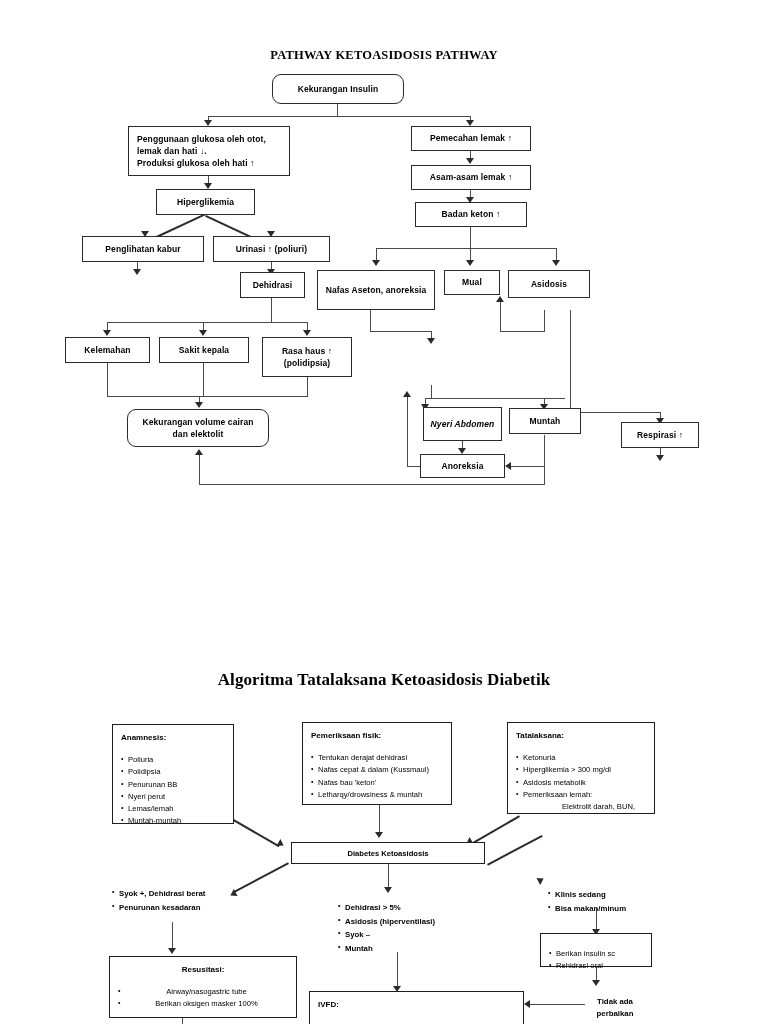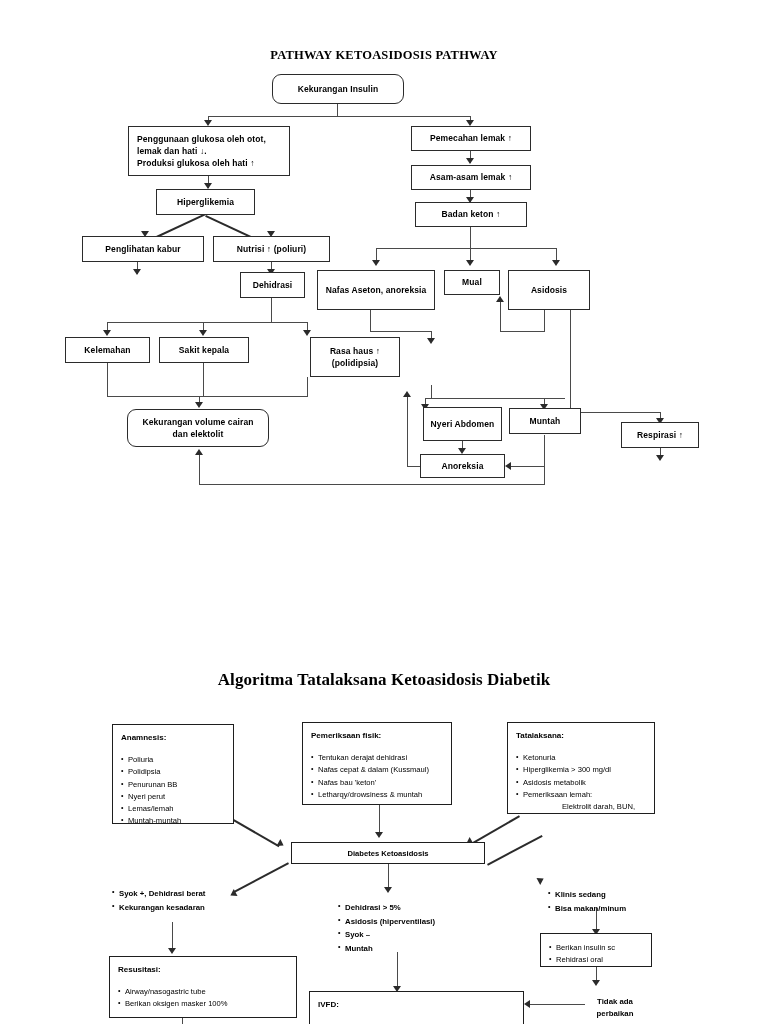--- a/index.html
+++ b/index.html
@@ -208,21 +208,21 @@
   <div class="diag" style="left:206px; top:215px; width:66px; transform:rotate(155deg);"></div>
   <div class="arw down" style="left:141px; top:231px;"></div>
   <div class="diag" style="left:206px; top:215px; width:72px; transform:rotate(25deg);"></div>
   <div class="arw down" style="left:267px; top:231px;"></div>
 
   <div class="node" style="left:82px; top:236px; width:122px; height:26px;">
     <span>Penglihatan kabur</span>
   </div>
 
   <div class="node" style="left:213px; top:236px; width:117px; height:26px;">
-    <span>Nutrisi ↑ (poliuri)</span>
+    <span>Urinasi ↑ (poliuri)</span>
   </div>
 
   <div class="ln lnv" style="left:137px; top:262px; height:12px;"></div>
   <div class="arw down" style="left:133px; top:269px;"></div>
 
 
   <div class="ln lnv" style="left:271px; top:262px; height:12px;"></div>
   <div class="arw down" style="left:267px; top:269px;"></div>
 
   <div class="node" style="left:240px; top:272px; width:65px; height:26px;">
@@ -239,21 +239,21 @@
   <div class="arw down" style="left:552px; top:260px;"></div>
 
   <div class="node" style="left:317px; top:270px; width:118px; height:40px;">
     <span>Nafas Aseton, anoreksia</span>
   </div>
 
   <div class="node" style="left:444px; top:270px; width:56px; height:25px;">
     <span>Mual</span>
   </div>
 
-  <div class="node" style="left:508px; top:270px; width:82px; height:40px;">
+  <div class="node" style="left:508px; top:270px; width:82px; height:28px;">
     <span>Asidosis</span>
   </div>
 
   <div class="ln lnh" style="left:107px; top:322px; width:200px;"></div>
   <div class="ln lnv" style="left:107px; top:322px; height:12px;"></div>
   <div class="arw down" style="left:103px; top:330px;"></div>
   <div class="ln lnv" style="left:203px; top:322px; height:12px;"></div>
   <div class="arw down" style="left:199px; top:330px;"></div>
   <div class="ln lnv" style="left:307px; top:322px; height:12px;"></div>
   <div class="arw down" style="left:303px; top:330px;"></div>
@@ -261,21 +261,21 @@
   <div class="ln lnv" style="left:271px; top:298px; height:24px;"></div>
 
   <div class="node" style="left:65px; top:337px; width:85px; height:26px;">
     <span>Kelemahan</span>
   </div>
 
   <div class="node" style="left:159px; top:337px; width:90px; height:26px;">
     <span>Sakit kepala</span>
   </div>
 
-  <div class="node" style="left:262px; top:337px; width:90px; height:40px; flex-direction:column;margin-left:48px;">
+  <div class="node" style="left:262px; top:337px; width:90px; height:40px; flex-direction:column;">
     <span>Rasa haus ↑</span>
     <span>(polidipsia)</span>
   </div>
 
   <div class="ln lnv" style="left:370px; top:310px; height:22px;"></div>
   <div class="ln lnh" style="left:370px; top:331px; width:61px;"></div>
   <div class="ln lnv" style="left:431px; top:331px; height:10px;"></div>
   <div class="arw down" style="left:427px; top:338px;"></div>
 
 
@@ -306,21 +306,21 @@
   <div class="arw up" style="left:195px; top:449px;"></div>
   <div class="ln lnv" style="left:544px; top:435px; height:50px;"></div>
 
   <div class="ln lnv" style="left:431px; top:385px; height:14px;"></div>
   <div class="ln lnh" style="left:425px; top:398px; width:140px;"></div>
   <div class="ln lnv" style="left:425px; top:398px; height:10px;"></div>
   <div class="arw down" style="left:421px; top:404px;"></div>
   <div class="ln lnv" style="left:544px; top:398px; height:10px;"></div>
   <div class="arw down" style="left:540px; top:404px;"></div>
 
-  <div class="node" style="left:423px; top:407px; width:79px; height:34px;">
+  <div class="node" style="left:423px; top:407px; width:79px; height:34px;font-style:italic;">
     <span>Nyeri Abdomen</span>
   </div>
 
   <div class="node" style="left:509px; top:408px; width:72px; height:26px;">
     <span>Muntah</span>
   </div>
 
   <div class="node" style="left:621px; top:422px; width:78px; height:26px;">
     <span>Respirasi ↑</span>
   </div>
@@ -396,21 +396,21 @@
 
   <div class="ln lnv" style="left:388px; top:864px; height:26px;"></div>
   <div class="arw down" style="left:384px; top:887px;"></div>
 
   <div class="diag" style="left:487px; top:864px; width:62px; transform:rotate(-28deg);"></div>
   <div class="arw right" style="left:538px; top:876px; transform:rotate(-28deg);"></div>
 
   <div class="freelist" style="left:112px; top:887px;">
     <ul>
       <li>Syok +, Dehidrasi berat</li>
-      <li>Kekurangan kesadaran</li>
+      <li>Penurunan kesadaran</li>
     </ul>
   </div>
 
   <div class="freelist" style="left:338px; top:901px;">
     <ul>
       <li>Dehidrasi &gt; 5%</li>
       <li>Asidosis (hiperventilasi)</li>
       <li>Syok –</li>
       <li>Muntah</li>
     </ul>
@@ -425,33 +425,33 @@
 
   <div class="ln lnv" style="left:172px; top:922px; height:30px;"></div>
   <div class="arw down" style="left:168px; top:948px;"></div>
 
   <div class="ln lnv" style="left:397px; top:952px; height:38px;"></div>
   <div class="arw down" style="left:393px; top:986px;"></div>
 
   <div class="ln lnv" style="left:596px; top:908px; height:25px;"></div>
   <div class="arw down" style="left:592px; top:929px;"></div>
 
-  <div class="lbox" style="left:109px; top:956px; width:188px; height:62px;">
+  <div class="lbox" style="left:109px; top:956px; width:188px; height:62px;text-align:center;">
     <span class="hd">Resusitasi:</span>
     <ul>
       <li>Airway/nasogastric tube</li>
       <li>Berikan oksigen masker 100%</li>
     </ul>
   </div>
 
   <div class="lbox" style="left:309px; top:991px; width:215px; height:45px;">
     <span class="hd">IVFD:</span>
   </div>
 
-  <div class="lbox" style="left:540px; top:933px; width:112px; height:34px; padding-top:8px;">
+  <div class="lbox" style="left:540px; top:933px; width:112px; height:34px; padding-top:14px;">
     <ul>
       <li>Berikan insulin sc</li>
       <li>Rehidrasi oral</li>
     </ul>
   </div>
 
   <div class="ln lnv" style="left:596px; top:967px; height:16px;"></div>
   <div class="arw down" style="left:592px; top:980px;"></div>
   <div class="ln lnh" style="left:530px; top:1004px; width:55px;"></div>
   <div class="arw left" style="left:524px; top:1000px;"></div>

